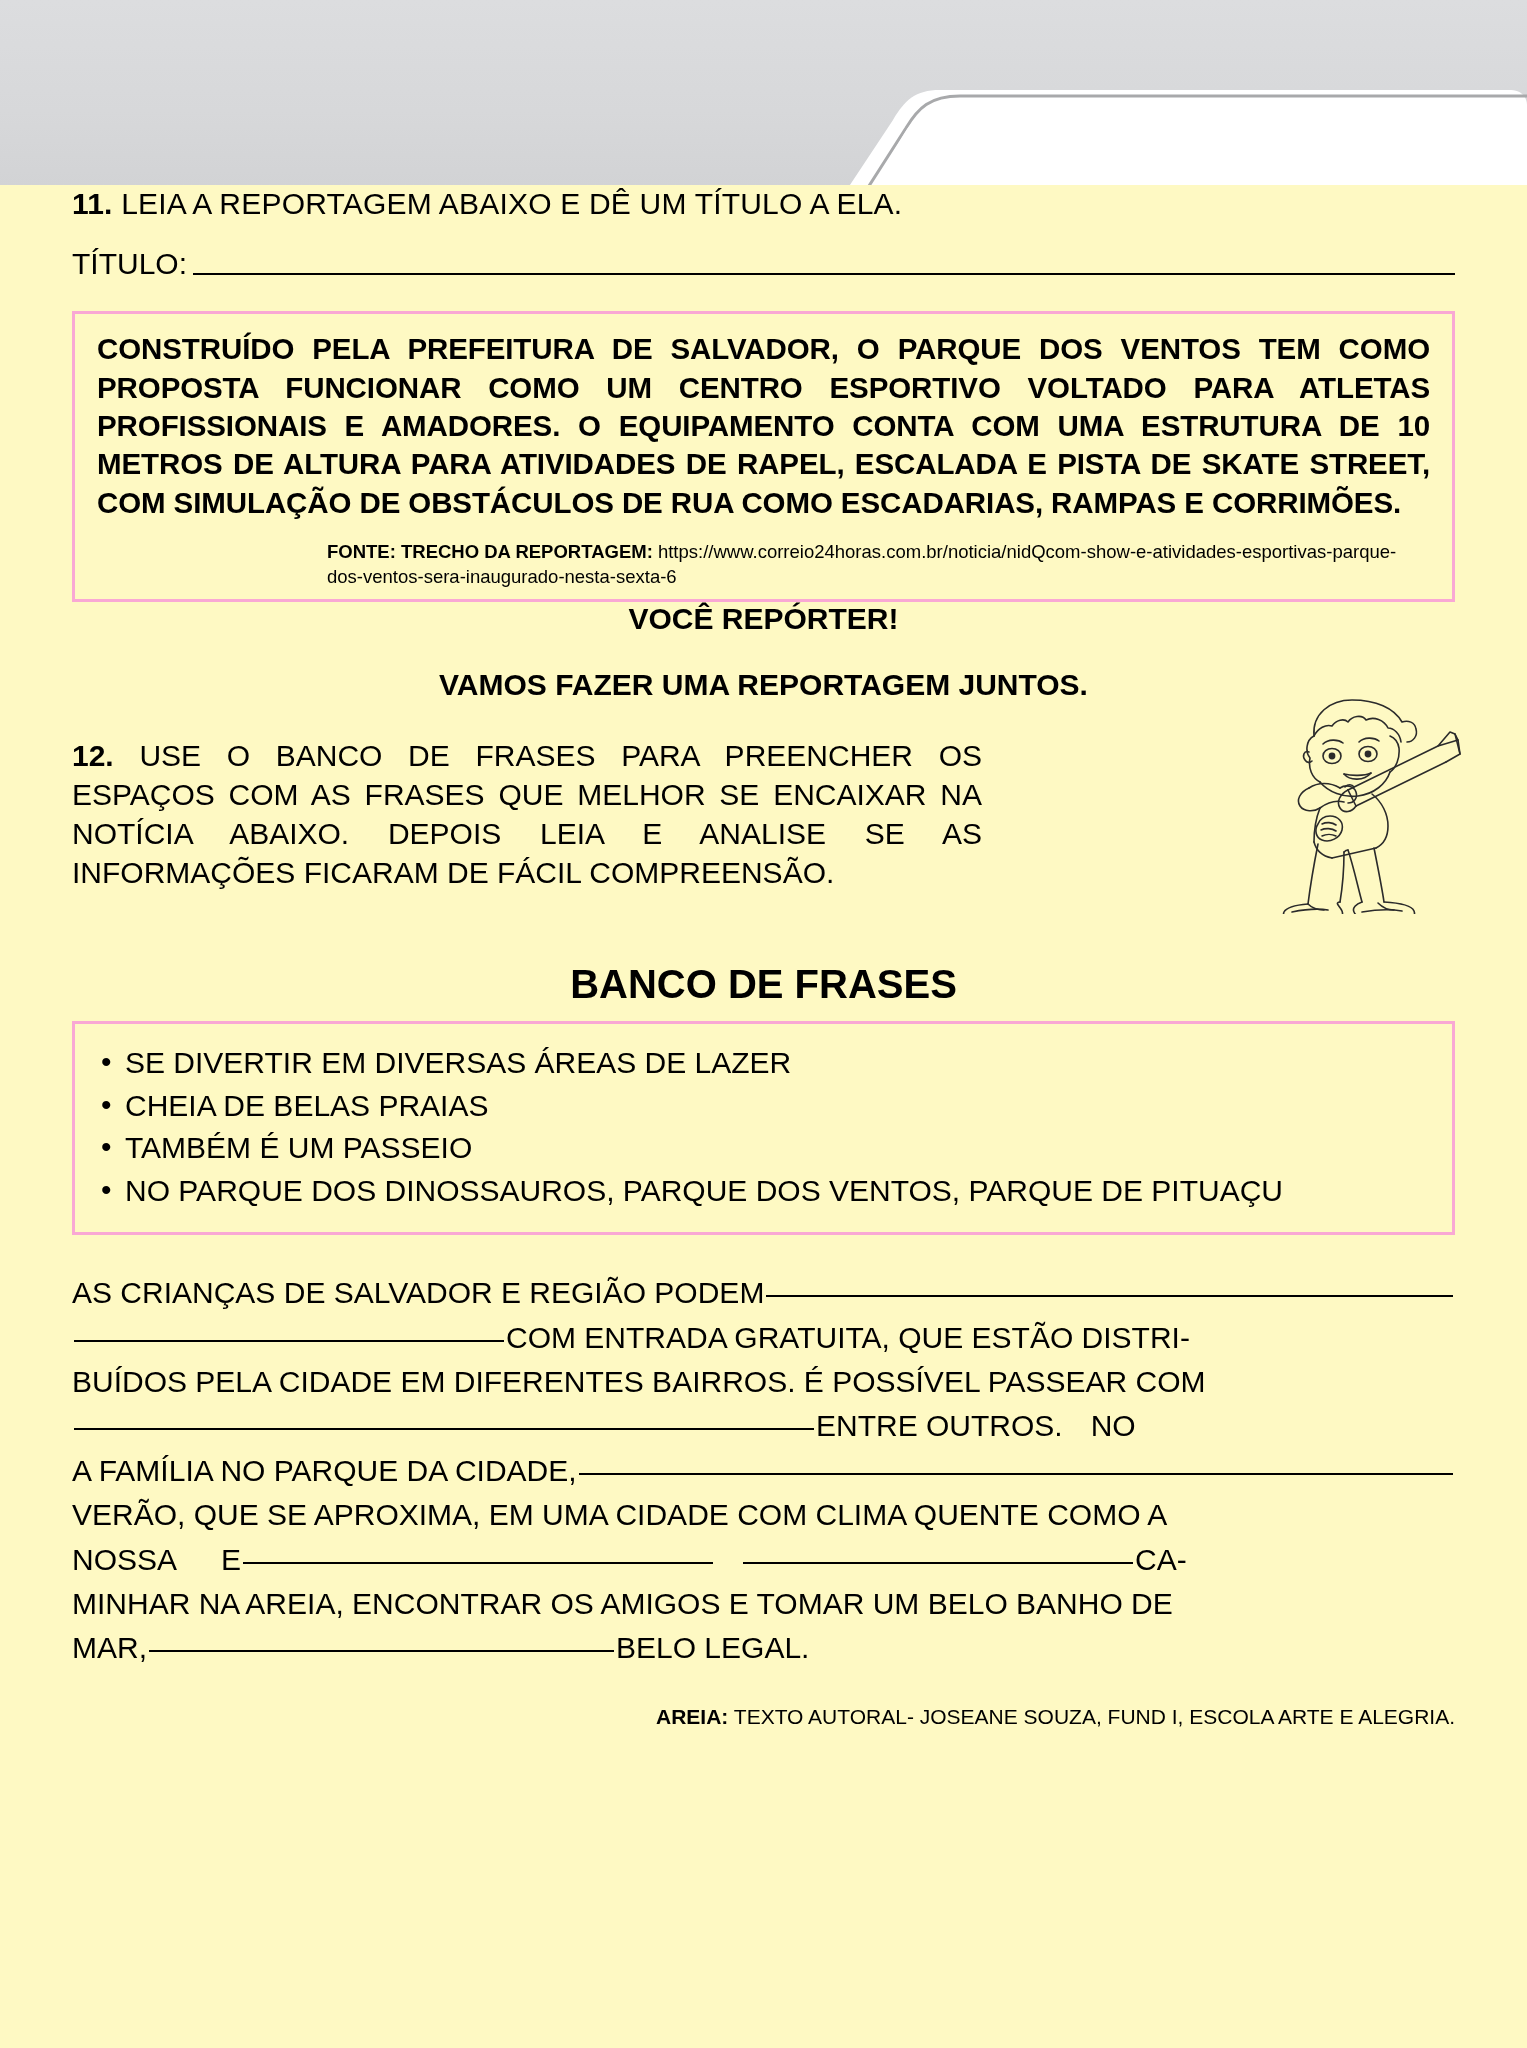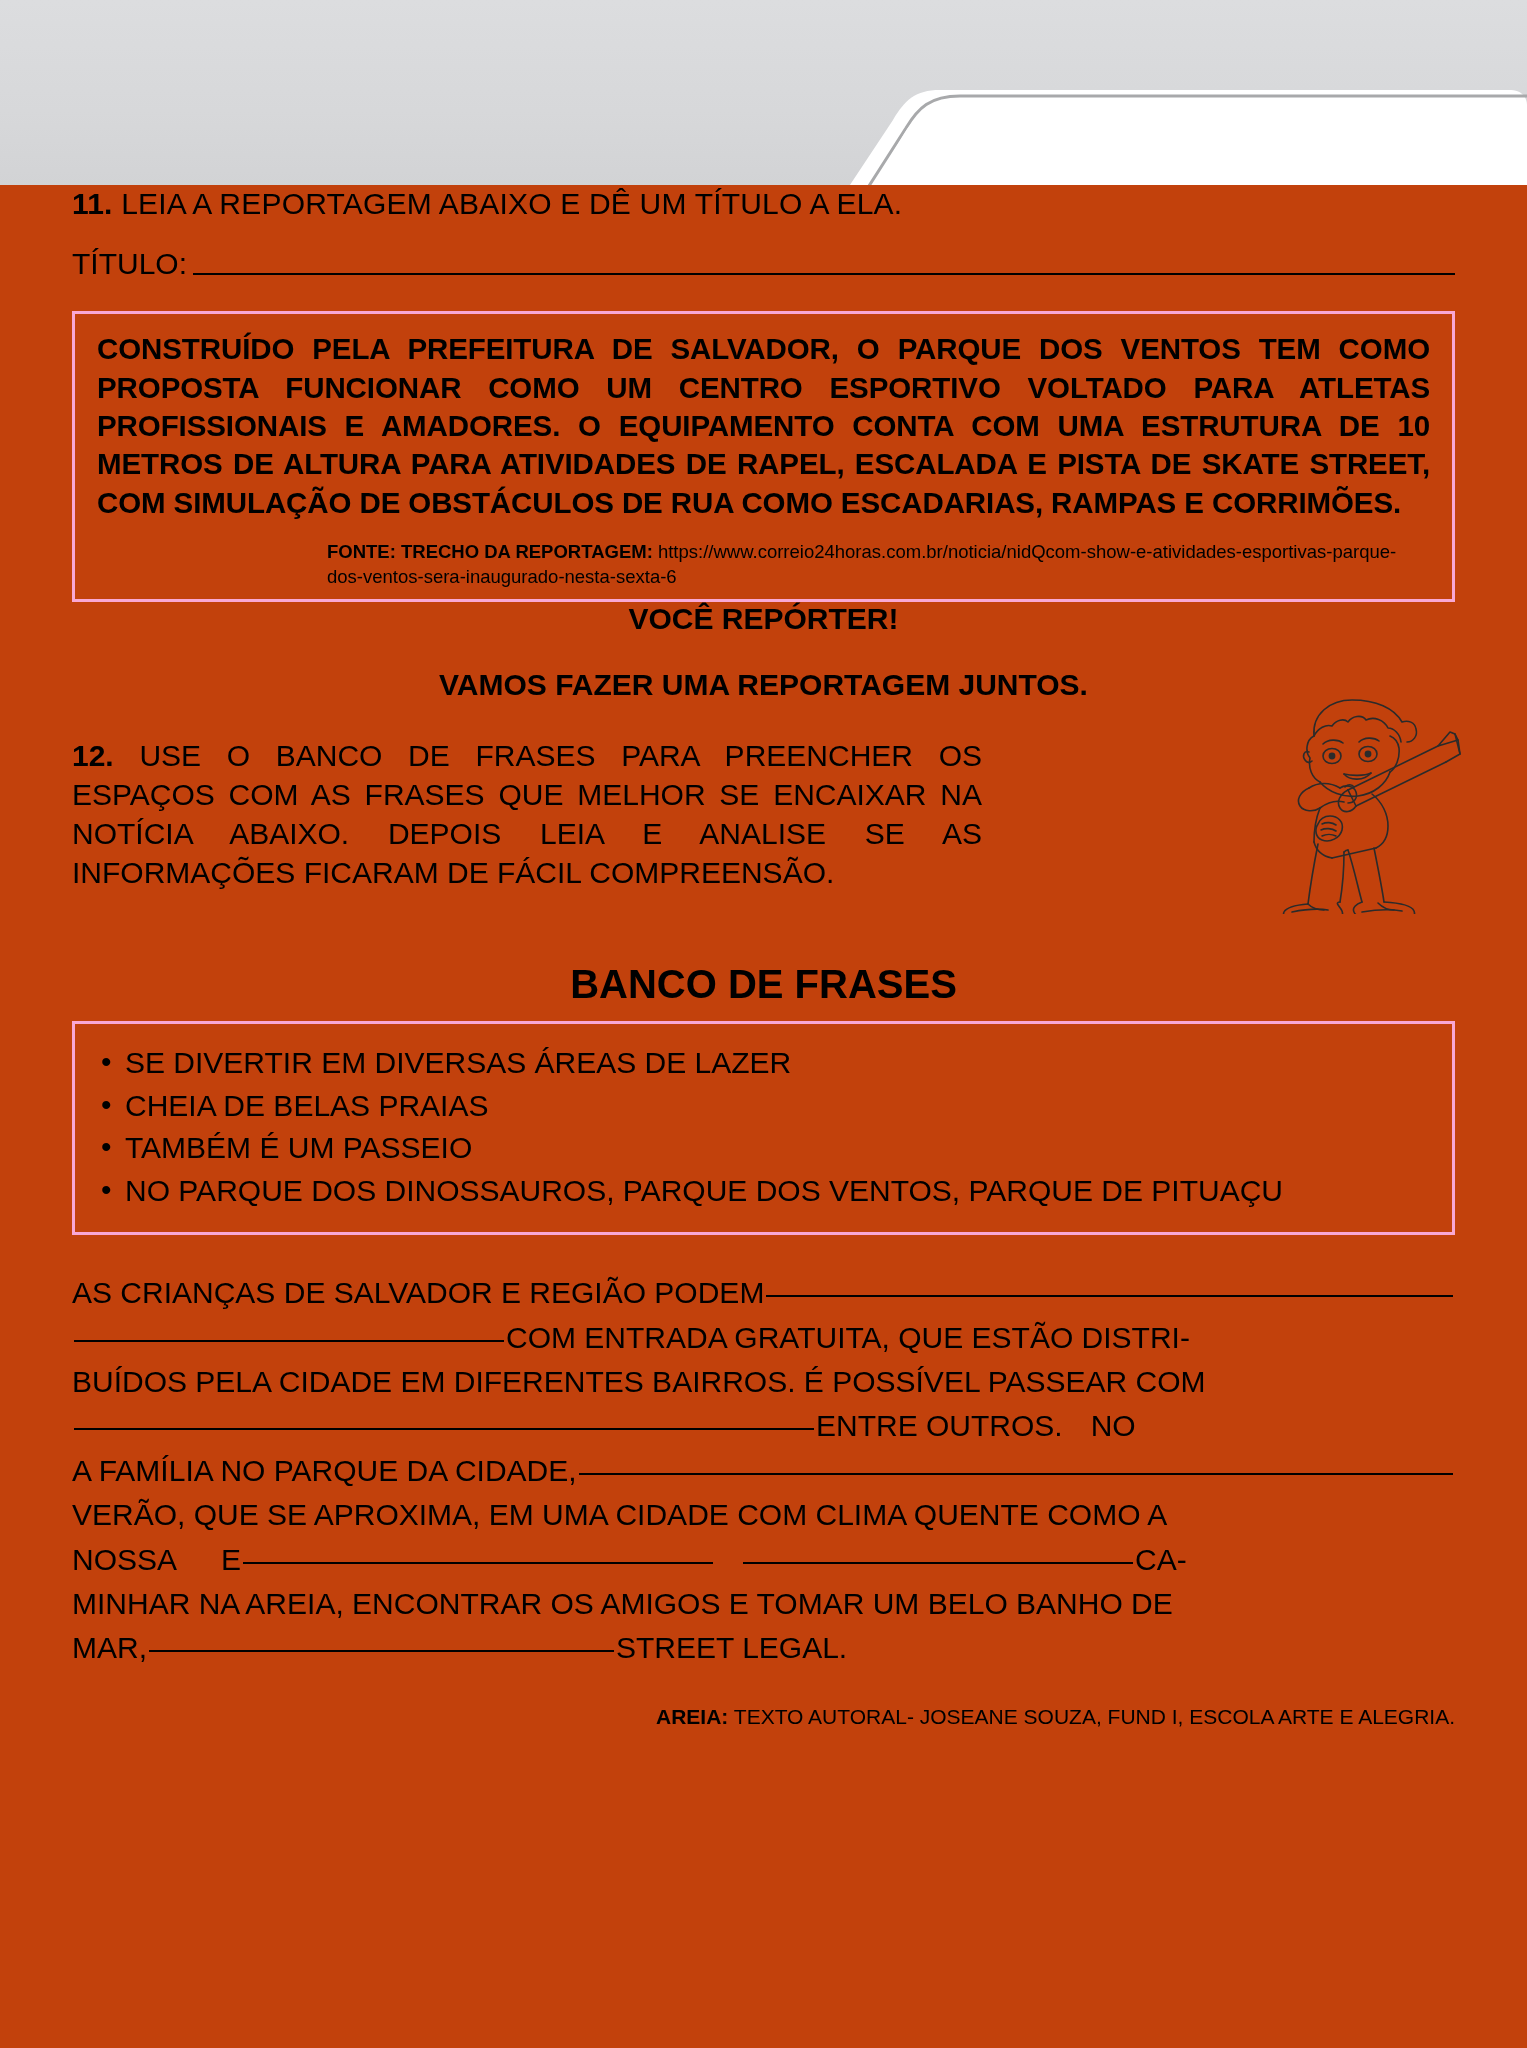--- a/index.html
+++ b/index.html
@@ -9,21 +9,21 @@
     background: #ffffff;
   }
   body {
     font-family: "Liberation Sans", sans-serif;
     color: #000000;
   }
   .page {
     position: relative;
     width: 1527px;
     height: 2048px;
-    background: #c2410c;
+    background: #fef9c3;
     overflow: hidden;
   }
 
   
   .header-band {
     position: absolute;
     top: 0;
     left: 0;
     width: 1527px;
     height: 185px;
@@ -379,21 +379,21 @@
           <span class="blank" style="flex:0 0 22px;border:none;"></span>
           <span class="blank fixed-g"></span>
           <span class="txt">CA-</span>
         </div>
 
         <div>MINHAR NA AREIA, ENCONTRAR OS AMIGOS E TOMAR UM BELO BANHO DE</div>
 
         <div class="fill-line">
           <span class="txt">MAR,</span>
           <span class="blank fixed-c"></span>
-          <span class="txt">STREET LEGAL.</span>
+          <span class="txt">BELO LEGAL.</span>
         </div>
 
       </div>
 
       <div class="footer-source">
         <b>AREIA:</b><span> TEXTO AUTORAL- JOSEANE SOUZA, FUND I, ESCOLA ARTE E ALEGRIA.</span>
       </div>
 
     </div>
   </div>

